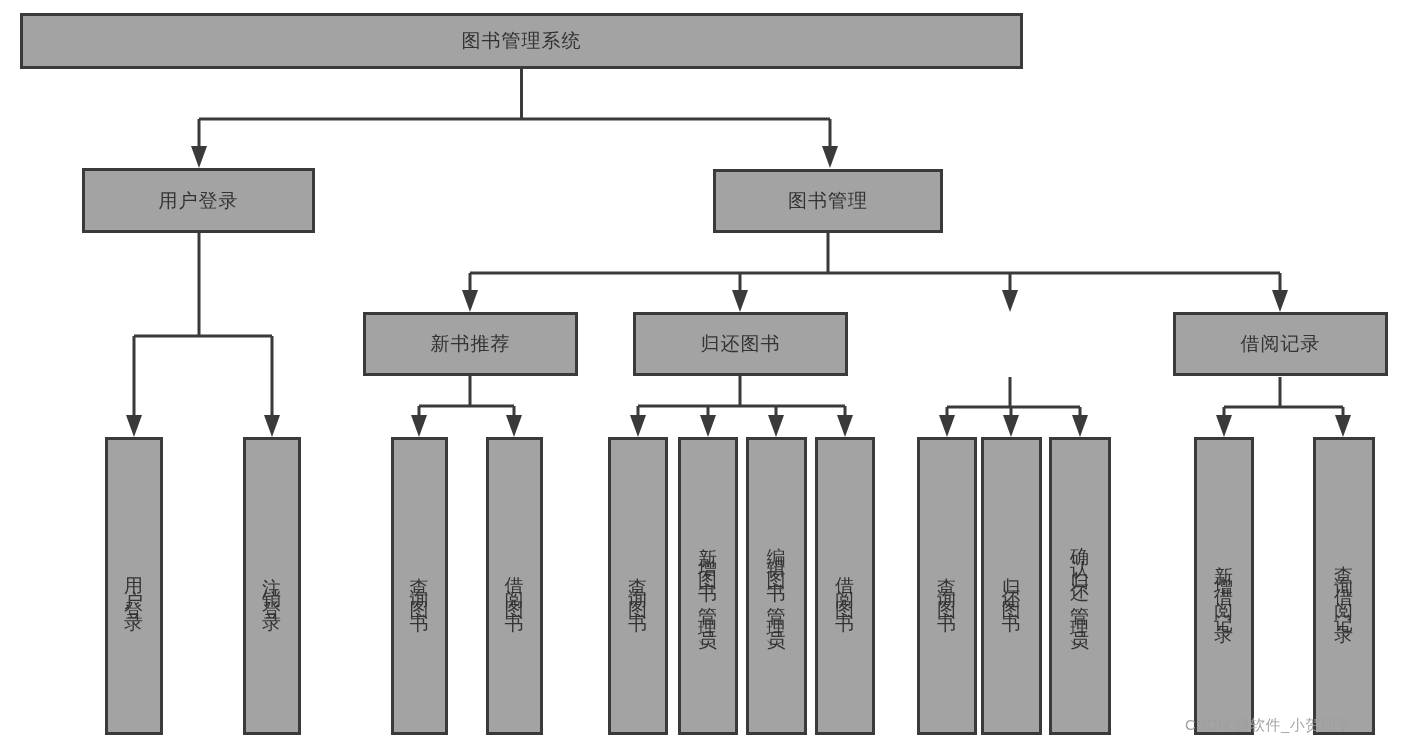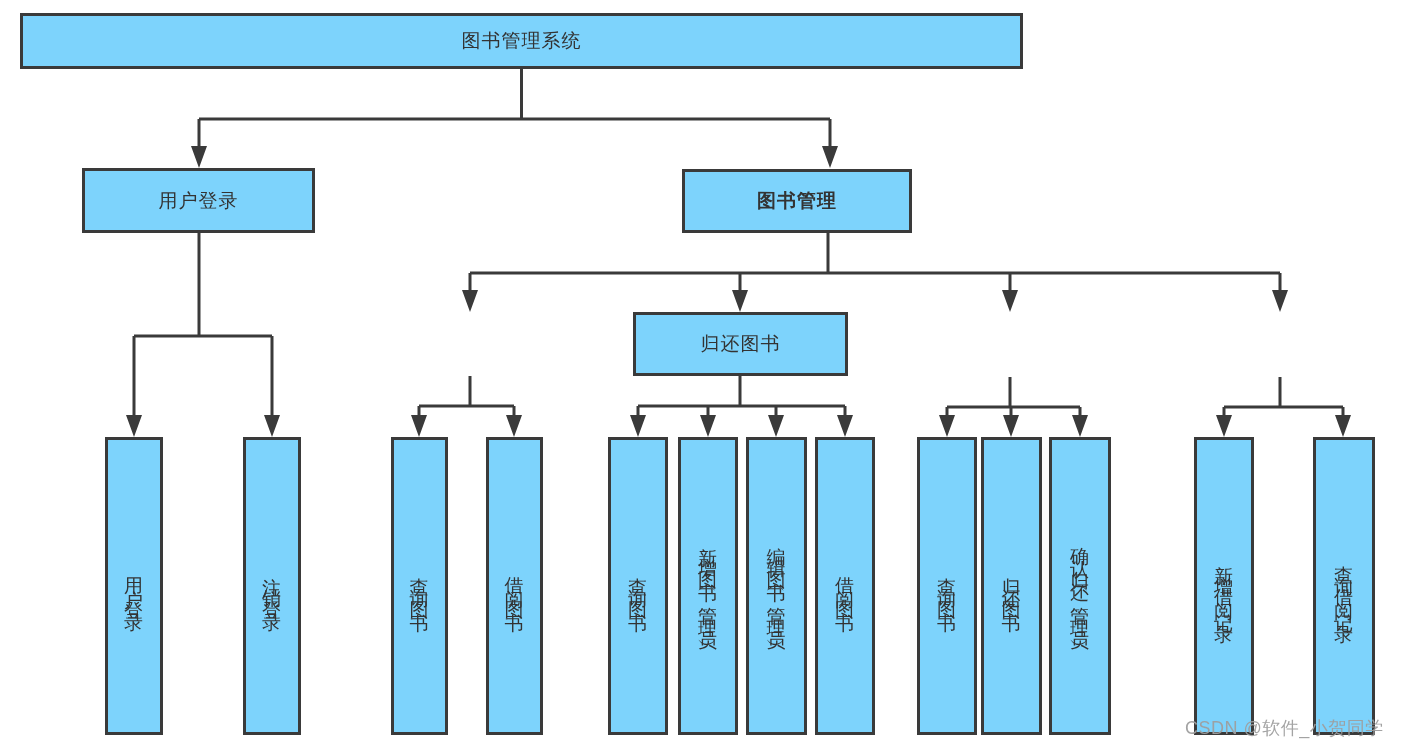--- a/index.html
+++ b/index.html
@@ -18,42 +18,42 @@
   #connectors {
     position: absolute;
     left: 0; top: 0;
     width: 1405px;
     height: 747px;
   }
   .node {
     position: absolute;
     box-sizing: border-box;
     border: 3px solid #3a3a3a;
-    background: #7dd3fc;
+    background: #a3a3a3;
     display: flex;
     align-items: center;
     justify-content: center;
     color: #333333;
     font-size: 19px;
     letter-spacing: 1px;
     text-align: center;
   }
   .leaf span {
     writing-mode: vertical-lr;
     text-orientation: upright;
     letter-spacing: 12px;
     font-size: 19px;
     color: #333333;
     line-height: 1;
     white-space: nowrap;
   }
   
   .n-root   { left: 20px;   top: 13px;  width: 1003px; height: 56px; }
   .n-ulogin { left: 82px;   top: 168px; width: 233px;  height: 65px; }
-  .n-bmgmt  { left: 682px;  top: 169px; width: 230px;  height: 64px; font-weight: bold; }
+  .n-bmgmt  { left: 713px;  top: 169px; width: 230px;  height: 64px; }
   .n-l3     { top: 312px; height: 64px; width: 215px; }
   .n-newbook { left: 363px; }
   .n-bborrow { left: 633px; }
   .n-current { left: 902px; }
   .n-record  { left: 1173px; }
   .leaf { top: 437px; height: 298px; }
   .n-ul1 { left: 105px; width: 58px; }
   .n-ul2 { left: 243px; width: 58px; }
   .n-nb1 { left: 391px; width: 57px; }
   .n-nb2 { left: 486px; width: 57px; }
@@ -63,21 +63,21 @@
   .n-bb4 { left: 815px; width: 60px; }
   .n-cb1 { left: 917px; width: 60px; }
   .n-cb2 { left: 981px; width: 61px; }
   .n-cb3 { left: 1049px; width: 62px; }
   .n-br1 { left: 1194px; width: 60px; }
   .n-br2 { left: 1313px; width: 62px; }
   #watermark {
     position: absolute;
     left: 1185px;
     top: 716px;
-    font-size: 18px;
+    font-size: 15px;
     color: rgba(158,158,158,0.95);
     letter-spacing: 0.5px;
     white-space: nowrap;
   }
 </style>
 </head>
 <body>
 
 <div id="stage">
 
@@ -105,22 +105,28 @@
     <span>图书管理系统</span>
   </div>
 
   <div class="node n-ulogin">
     <span>用户登录</span>
   </div>
   <div class="node n-bmgmt">
     <span>图书管理</span>
   </div>
 
+  <div class="node n-l3 n-newbook">
+    <span>新书推荐</span>
+  </div>
   <div class="node n-l3 n-bborrow">
     <span>归还图书</span>
+  </div>
+  <div class="node n-l3 n-record">
+    <span>借阅记录</span>
   </div>
 
   <div class="node leaf n-ul1">
     <span>用户登录</span>
   </div>
   <div class="node leaf n-ul2">
     <span>注销登录</span>
   </div>
 
   <div class="node leaf n-nb1">

